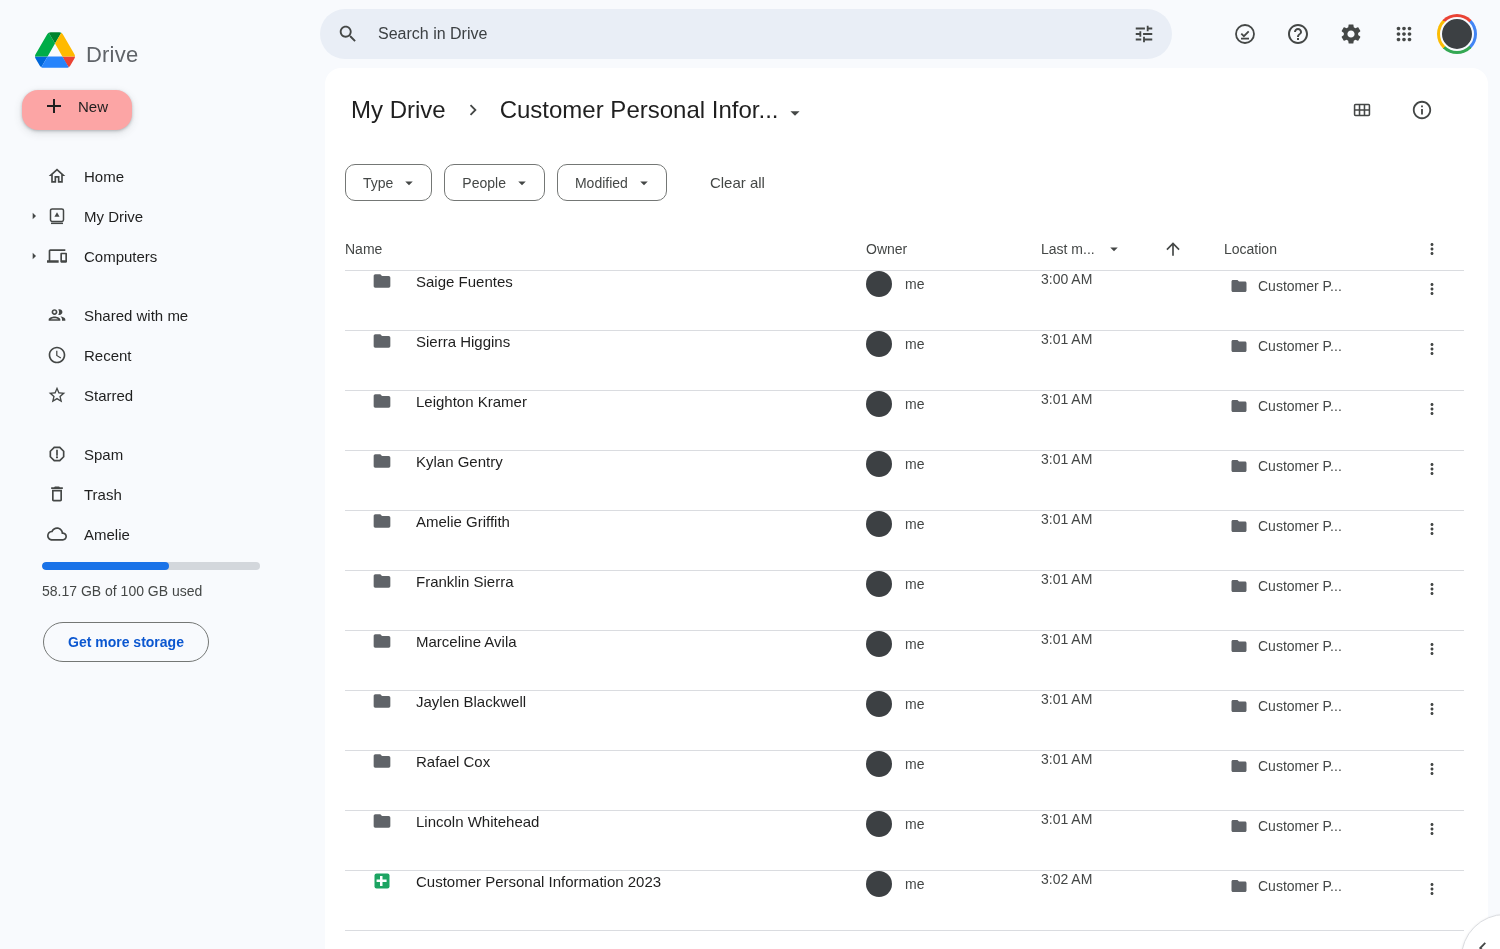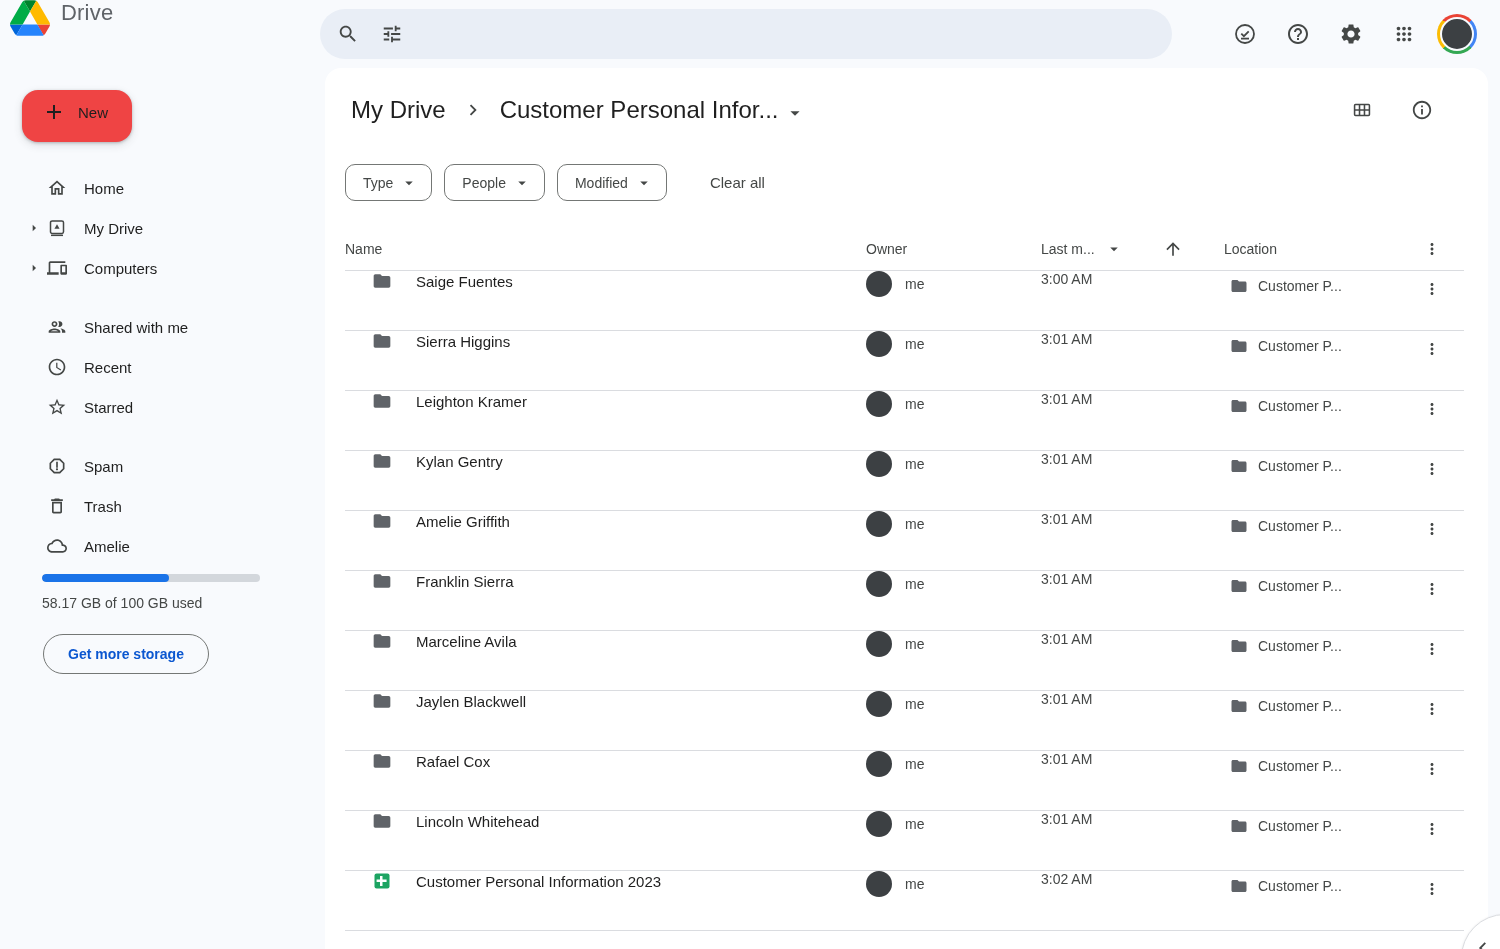--- a/index.html
+++ b/index.html
@@ -17,38 +17,38 @@
 *{box-sizing:border-box;margin:0;padding:0}
 body{
   width:1500px;height:949px;position:relative;overflow:hidden;
   background:var(--surface);
   font-family:"Liberation Sans",sans-serif;color:var(--txt);
   -webkit-font-smoothing:antialiased;
 }
 svg{display:block}
 
 .topbar{position:absolute;top:0;left:0;right:0;height:68px}
-.brand{position:absolute;left:10px;top:0;height:68px;display:flex;align-items:flex-start;gap:11px;cursor:pointer}
+.brand{position:absolute;left:35px;top:0;height:68px;display:flex;align-items:flex-end;gap:11px;cursor:pointer}
 .brand-name{font-size:22px;color:#5f6368;letter-spacing:.2px}
 .searchbar{position:absolute;left:320px;top:9px;width:852px;height:50px;background:var(--search-bg);
   border-radius:28px;display:flex;align-items:center;padding:0 6px}
 .icon-btn{width:44px;height:44px;border-radius:50%;display:flex;align-items:center;justify-content:center;
   border:none;background:transparent;color:var(--txt2);cursor:pointer;flex:none}
 .searchbar input{flex:1;border:none;outline:none;background:transparent;font-size:16px;color:var(--txt);
   font-family:"Liberation Sans",sans-serif;padding-left:8px}
 .searchbar input::placeholder{color:#3c4043;opacity:1}
 .topbar-right{position:absolute;right:23px;top:0;height:68px;display:flex;align-items:center;gap:13px}
 .topbar-right .icon-btn{width:40px;height:40px}
 .avatar-ring{width:40px;height:40px;border-radius:50%;cursor:pointer;flex:none;
   background:conic-gradient(from 315deg,#ea4335 0 90deg,#4285f4 90deg 180deg,#34a853 180deg 270deg,#fbbc04 270deg 360deg);
   display:flex;align-items:center;justify-content:center}
 .avatar-inner{width:34px;height:34px;border-radius:50%;background:var(--avatar-dark);border:2px solid var(--surface)}
 
 .sidebar{position:absolute;left:0;top:68px;width:325px;bottom:0}
-.new-button{margin:22px 0 0 22px;height:52px;padding:0 24px 8px 20px;border:none;border-radius:16px;background:#ef4444;
+.new-button{margin:22px 0 0 22px;height:40px;padding:0 24px 8px 20px;border:none;border-radius:16px;background:#fca5a5;
   display:inline-flex;align-items:center;gap:12px;cursor:pointer;
   box-shadow:0 1px 3px rgba(60,64,67,.3),0 3px 8px rgba(60,64,67,.15);
   font-family:"Liberation Sans",sans-serif;font-size:15px;font-weight:500;color:var(--txt)}
 .nav-group{margin-top:19px}
 .nav-group:first-of-type{margin-top:26px}
 .nav-item{height:40px;display:flex;align-items:center;position:relative;padding-left:47px;cursor:pointer;
   border-radius:0 20px 20px 0}
 .expand-arrow{position:absolute;left:26px;top:50%;transform:translateY(-50%);color:var(--txt2);visibility:hidden}
 .nav-icon{width:20px;height:20px;color:#444746;flex:none}
 .nav-label{margin-left:17px;font-size:15px;color:var(--txt)}
@@ -119,20 +119,21 @@
   </div>
 
   <div class="searchbar">
     <button class="icon-btn">
       <span>
         <svg width="22" height="22" viewBox="0 0 24 24" fill="currentColor">
             <path d="M15.5 14h-.79l-.28-.27C15.41 12.59 16 11.11 16 9.5 16 5.91 13.09 3 9.5 3S3 5.91 3 9.5 5.91 16 9.5 16c1.61 0 3.09-.59 4.23-1.57l.27.28v.79l5 4.99L20.49 19l-4.99-5zm-6 0C7.01 14 5 11.99 5 9.5S7.01 5 9.5 5 14 7.01 14 9.5 11.99 14 9.5 14z"></path>
           </svg>
       </span>
     </button>
+    <input type="text" placeholder="Search in Drive" style="">
     <button class="icon-btn">
       <span>
         <svg width="22" height="22" viewBox="0 0 24 24" fill="currentColor">
             <path d="M3 17v2h6v-2H3zM3 5v2h10V5H3zm10 16v-2h8v-2h-8v-2h-2v6h2zM7 9v2H3v2h4v2h2V9H7zm14 4v-2H11v2h10zm-6-4h2V7h4V5h-4V3h-2v6z"></path>
           </svg>
       </span>
     </button>
   </div>
 
   <div class="topbar-right">

